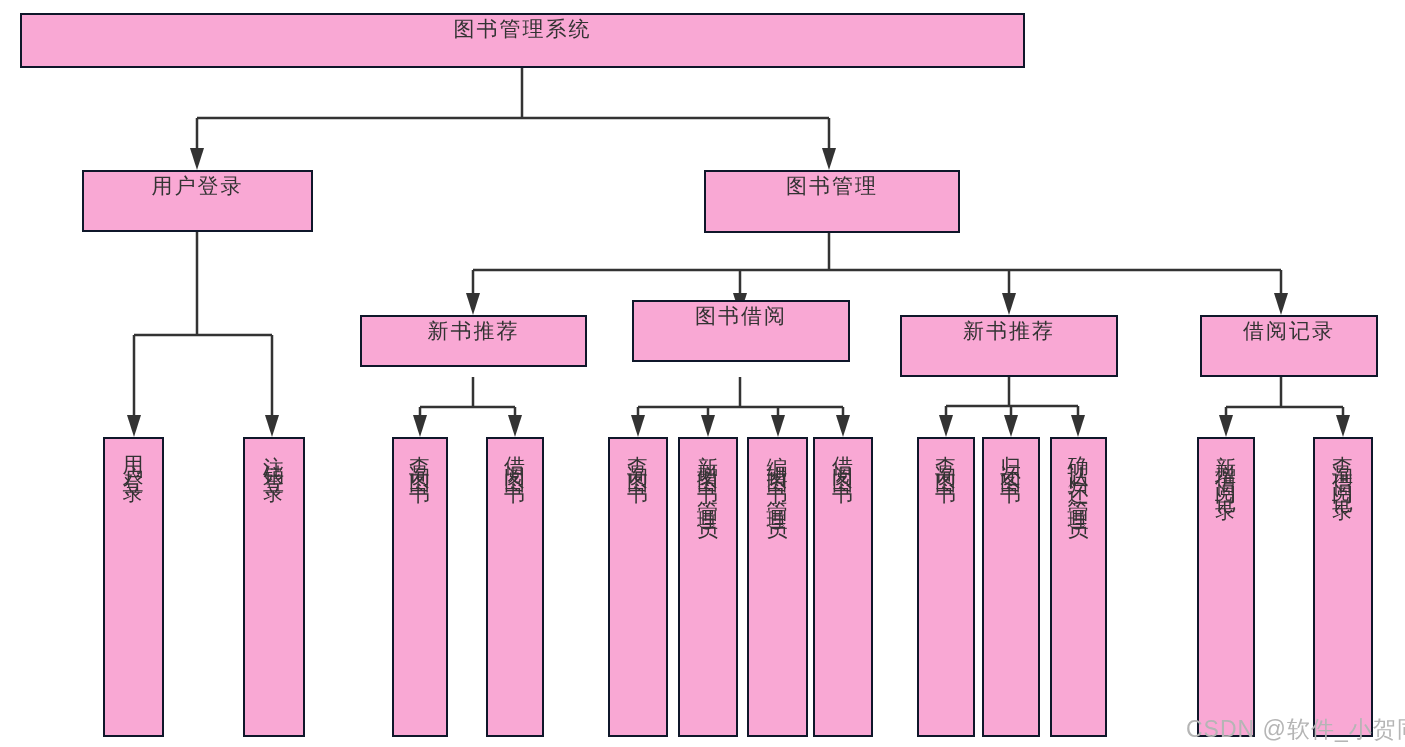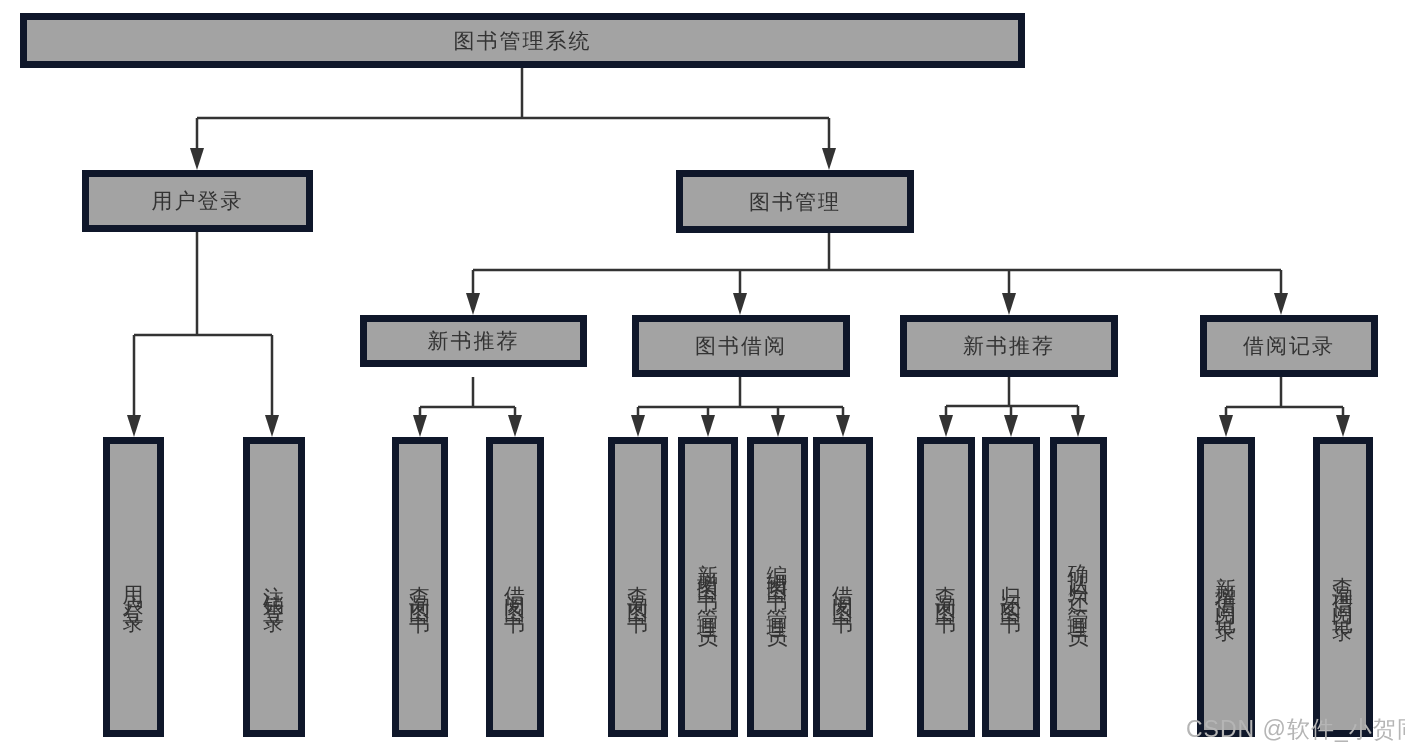--- a/index.html
+++ b/index.html
@@ -14,24 +14,24 @@
   }
   svg.connectors {
     position: absolute;
     left: 0; top: 0;
     width: 1405px; height: 747px;
     z-index: 1;
   }
   .node-h, .node-v {
     position: absolute;
     box-sizing: border-box;
-    background: #a3a3a3;
-    border: 7px solid #0f172a;
+    background: #f9a8d4;
+    border: 2px solid #0f172a;
     display: flex;
-    align-items: center;
+    align-items: flex-start;
     justify-content: center;
     z-index: 2;
   }
   .node-h span {
     font-size: 21px;
     letter-spacing: 2px;
     color: #333333;
     white-space: nowrap;
   }
   .node-v span {
@@ -93,28 +93,28 @@
     </g>
   </svg>
 
   <div class="node-h" style="left:20px; top:13px; width:1005px; height:55px">
     <span>图书管理系统</span>
   </div>
 
   <div class="node-h" style="left:82px; top:170px; width:231px; height:62px">
     <span>用户登录</span>
   </div>
-  <div class="node-h" style="left:676px; top:170px; width:238px; height:63px">
+  <div class="node-h" style="left:704px; top:170px; width:256px; height:63px">
     <span>图书管理</span>
   </div>
 
   <div class="node-h" style="left:360px; top:315px; width:227px; height:52px">
     <span>新书推荐</span>
   </div>
-  <div class="node-h" style="left:632px; top:315px; width:218px; height:62px">
+  <div class="node-h" style="left:632px; top:300px; width:218px; height:62px">
     <span>图书借阅</span>
   </div>
   <div class="node-h" style="left:900px; top:315px; width:218px; height:62px">
     <span>新书推荐</span>
   </div>
   <div class="node-h" style="left:1200px; top:315px; width:178px; height:62px">
     <span>借阅记录</span>
   </div>
 
   <div class="node-v" style="left:103px; top:437px; width:61px; height:300px">

